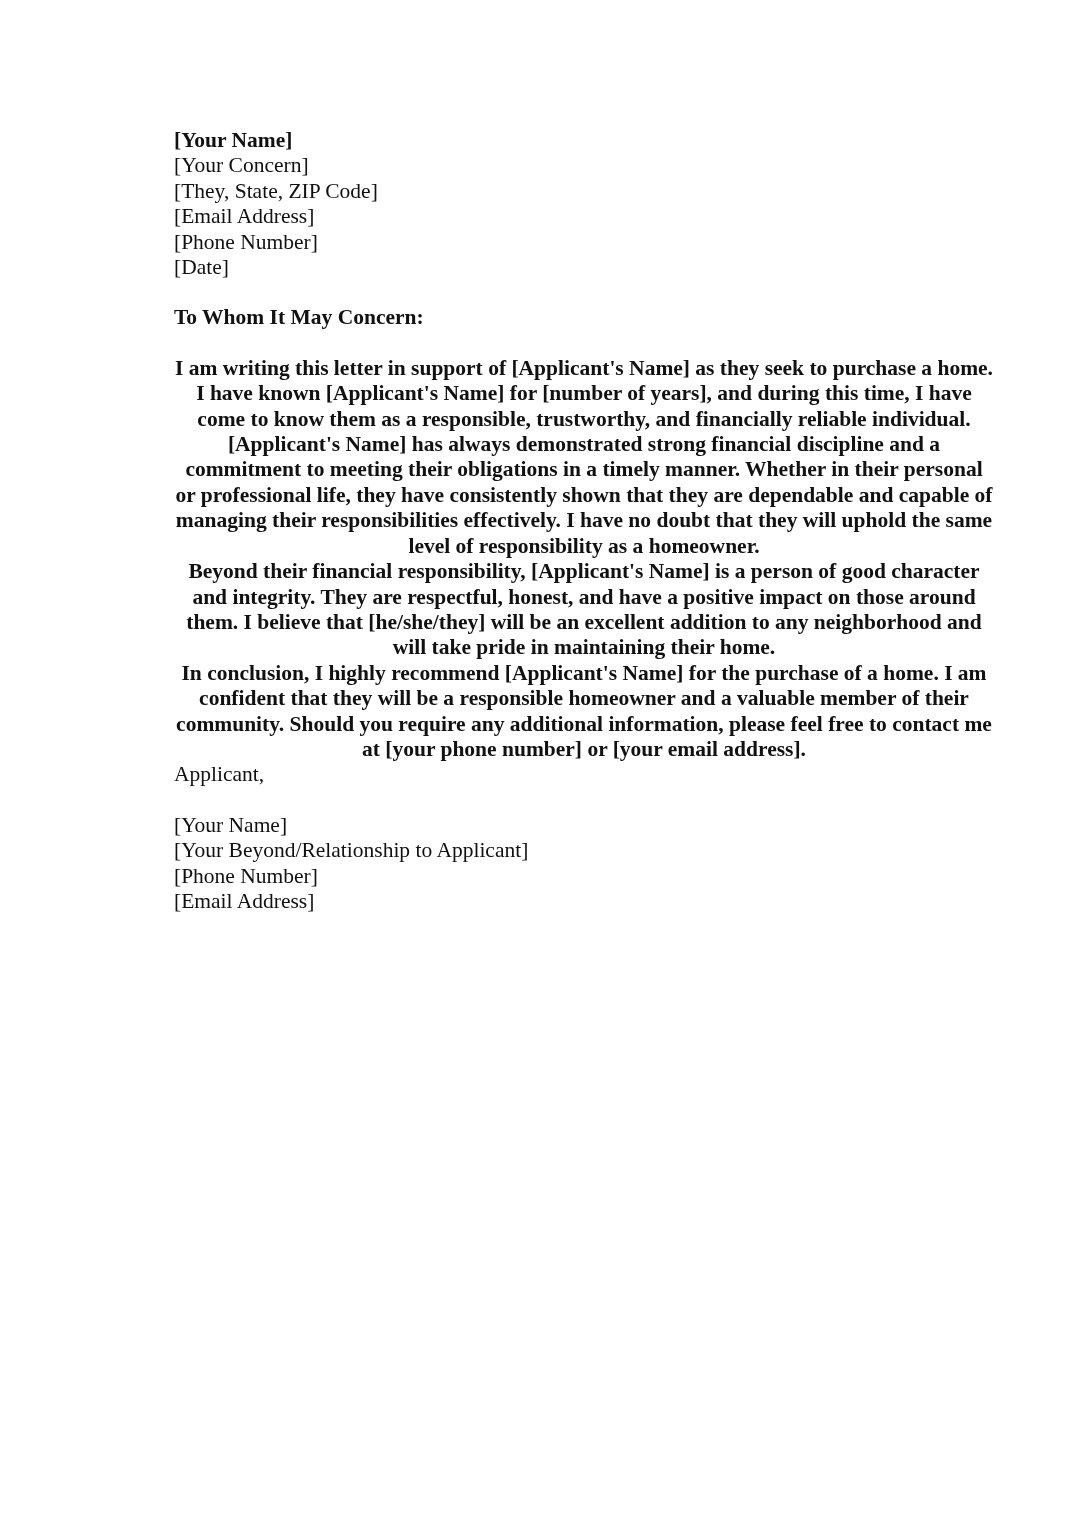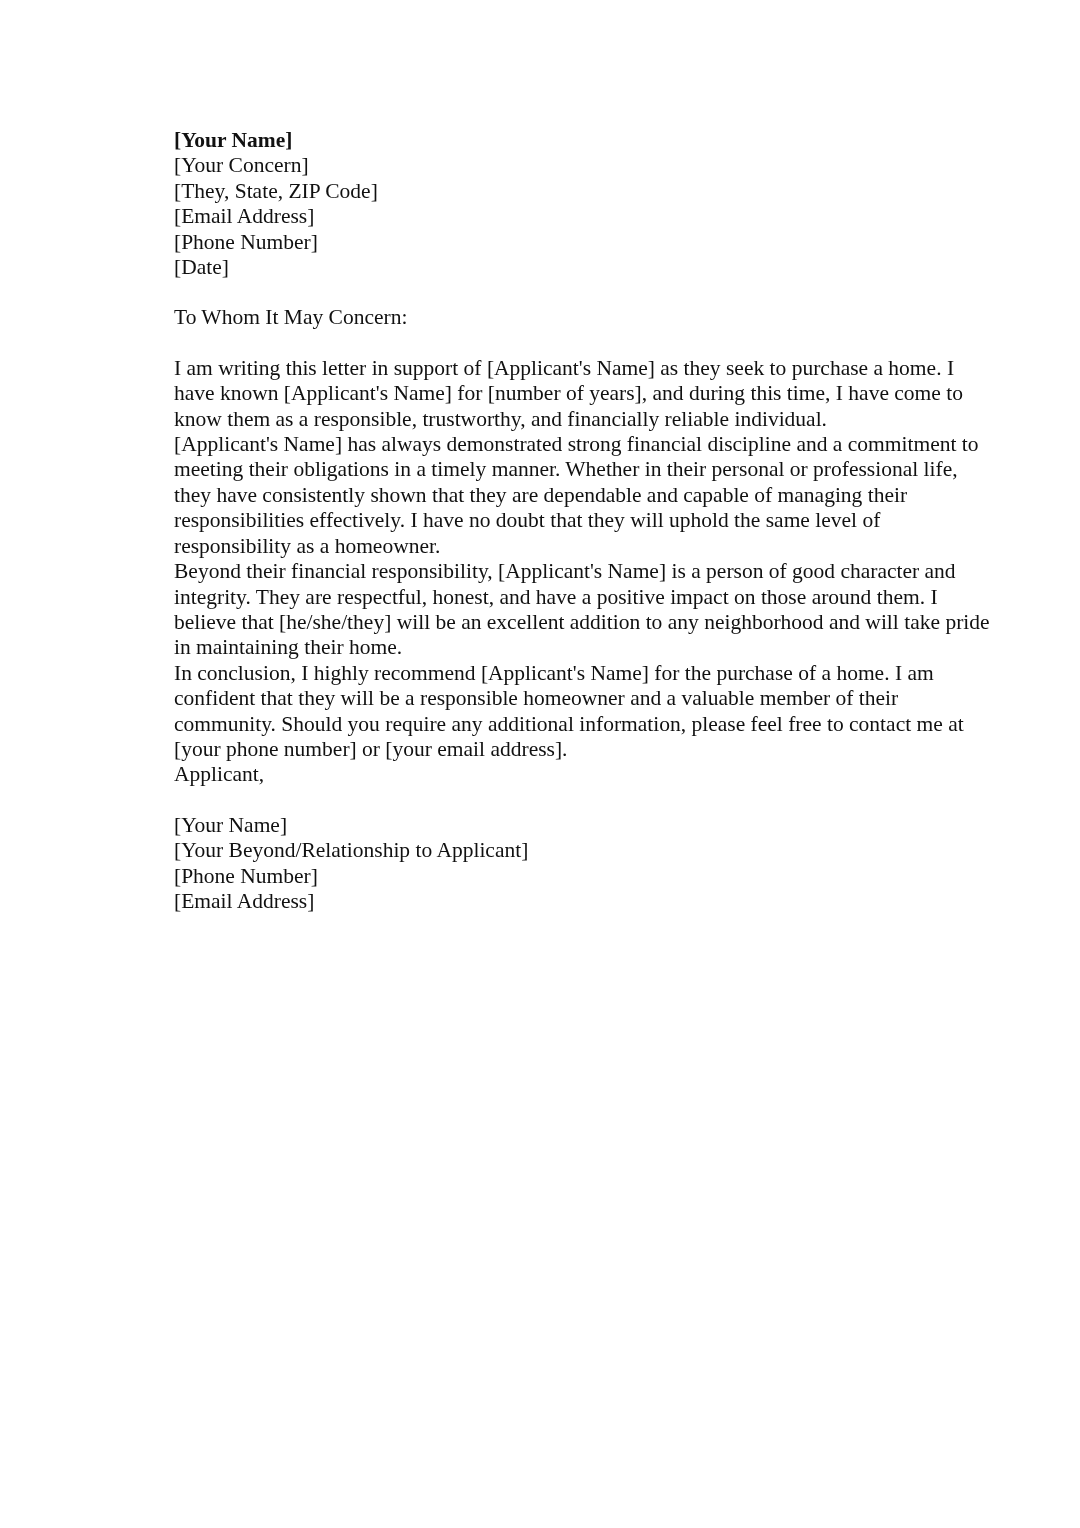--- a/index.html
+++ b/index.html
@@ -35,25 +35,26 @@
     margin-bottom: 0;
   }
   .line {
     display: block;
     white-space: pre-wrap;
   }
   .bold {
     font-weight: bold;
   }
   .salutation {
-    font-weight: normal;
+    font-weight: bold;
   }
   .para {
     margin: 0;
-    text-align: left;
+    text-align: center;
+    font-weight: bold;
   }
 </style>
 </head>
 <body>
 
 <div class="page">
   <div class="letter">
 
     <div class="block">
       <span class="line bold">[Your Name]</span>

